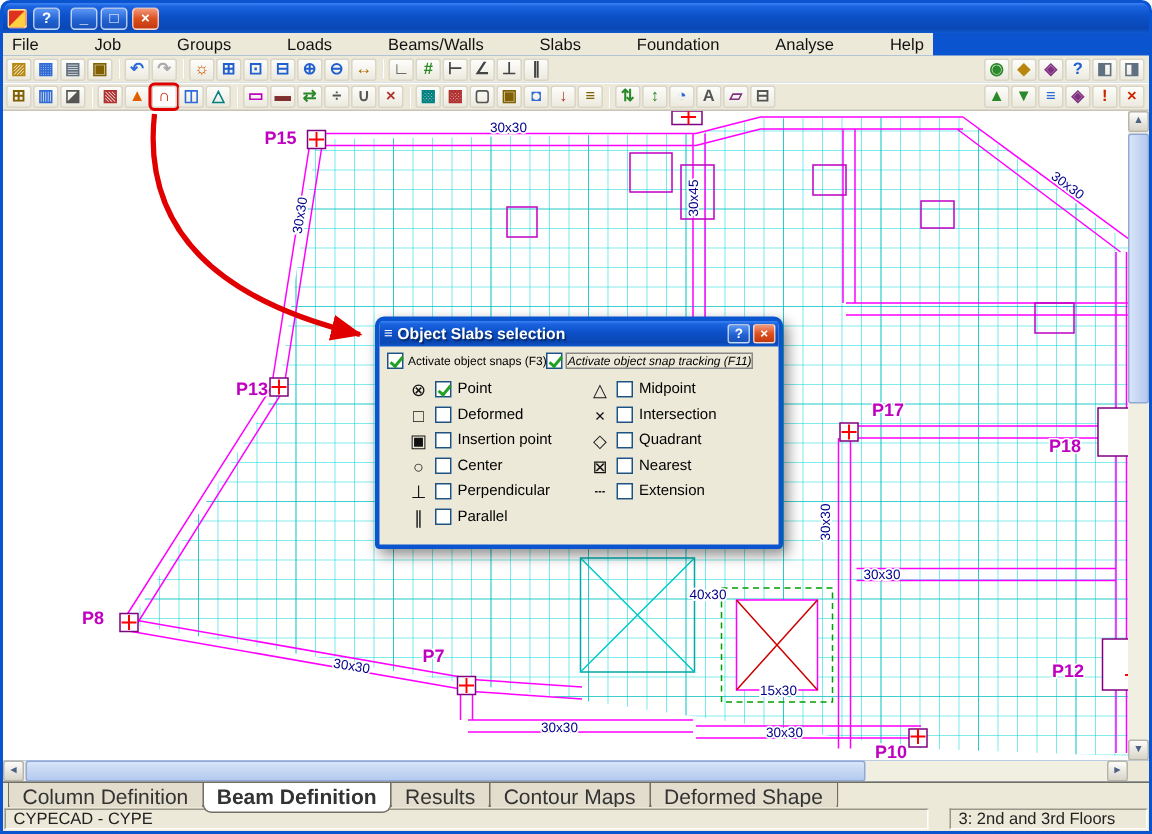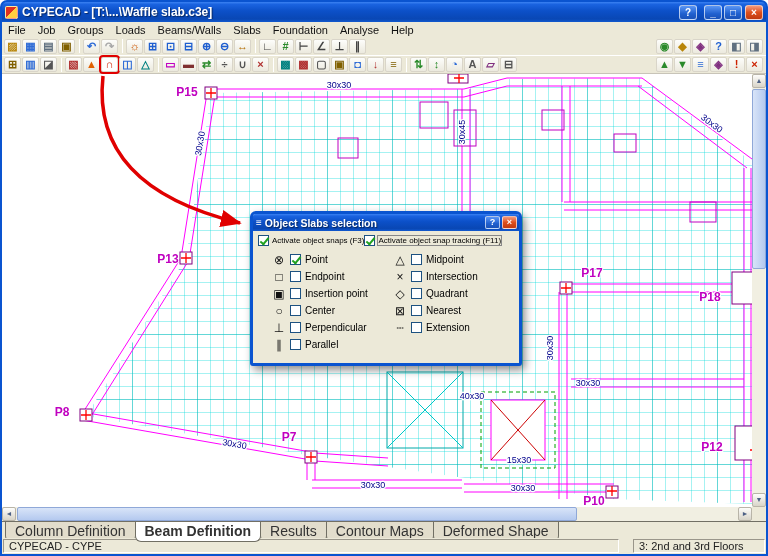--- a/index.html
+++ b/index.html
@@ -17,22 +17,22 @@
   .title-text { color:#fff; font-size:12px; font-weight:bold; flex:1;
     text-shadow:1px 1px 1px rgba(0,0,0,.5); white-space:nowrap; overflow:hidden; }
   .tb-btns { display:flex; gap:2px; align-items:center; }
   .win-btn { width:18px; height:15px; border-radius:3px; border:1px solid rgba(255,255,255,.65);
     color:#fff; font-size:10px; font-weight:bold; line-height:13px; text-align:center; padding:0;
     background:linear-gradient(#5a96f5,#2060cf 60%,#1a52b8); font-family:inherit; }
   .win-btn.help { margin-right:5px; }
   .win-btn.close { background:linear-gradient(#f2987c,#dd4f1d 50%,#c03a10); margin-left:1px; }
 
   
-  .menubar { position:absolute; left:2px; top:22px; width:764px; height:15px; background:#ece9d8;
-    display:flex; align-items:center; font-size:11px; color:#111; }
+  .menubar { position:absolute; left:2px; top:22px; width:620px; height:15px; background:#ece9d8;
+    display:flex; align-items:center; font-size:11px; color:#111;justify-content:space-between; }
   .menu-item { padding:0 6px; }
 
   
   .toolbar { position:absolute; left:2px; width:764px; background:#ece9d8;
     display:flex; align-items:center; padding:0 2px; }
   #toolbar-main { top:37px; height:18px; }
   #toolbar-secondary { top:55px; height:19px; border-top:1px solid #fff; border-bottom:1px solid #c8c4b8; }
   .tb-btn { width:17px; height:15px; font-size:11px; line-height:13px; text-align:center;
     border:1px solid #d9d5c9; background:linear-gradient(#fdfdfb,#eceade); margin:0 1px 0 0;
     border-radius:2px; padding:0; font-family:inherit; font-weight:bold; }
@@ -90,41 +90,40 @@
     color:#fff; font-size:9px; font-weight:bold; line-height:11px; text-align:center; padding:0;
     background:linear-gradient(#5a96f5,#2060cf 60%,#1a52b8); font-family:inherit; margin-left:2px; }
   .dlg-btn.close { background:linear-gradient(#f2987c,#dd4f1d 50%,#c03a10); }
   .dlg-body { padding:4px 5px 6px; }
   .dlg-head { display:flex; font-size:8px; white-space:nowrap;
     margin-bottom:3px; }
   .chk-row { display:flex; align-items:center; gap:3px; }
   .checkbox { width:11px; height:11px; background:#fff; border:1px solid #1d5281; position:relative; flex:none; }
   .checkbox.checked::after { content:""; position:absolute; left:3px; top:0px; width:3px; height:7px;
     border:solid #21a121; border-width:0 2px 2px 0; transform:rotate(40deg); }
-  .focus-rect { outline:1px solid #888; }
+  .focus-rect { outline:1px solid #888;font-style:italic; }
   .dlg-grid { display:flex; padding:2px 0 4px 14px; }
   .dlg-col { flex:1; }
   .snap-row { display:flex; align-items:center; gap:4px; height:17px; font-size:10px; }
   .snap-glyph { width:14px; text-align:center; font-size:12px; color:#111; }
   .dlg-buttons { display:flex; justify-content:space-between; padding:3px 2px 2px; }
   .xp-button { font-size:10px; padding:1px 10px 2px; border:1px solid #5a7bb4; border-radius:3px;
     background:linear-gradient(#ffffff,#f2efe4 50%,#d8d0bd); font-family:inherit; }
   .xp-button.default { border:1px solid #2a5fce; box-shadow:inset 0 0 0 1px #9ec1f0; }
 
   
   .annot { position:absolute; left:0; top:0; z-index:70; pointer-events:none; }
 </style>
 </head>
 <body>
 
 <div class="window">
 
   <div class="titlebar">
     <div class="app-icon"></div>
-    <div class="title-text">CYPECAD - [T:\...\Waffle slab.c3e]</div>
     <div class="tb-btns">
       <button class="win-btn help">?</button>
       <button class="win-btn">_</button>
       <button class="win-btn">□</button>
       <button class="win-btn close">×</button>
     </div>
   </div>
 
   <div class="menubar" id="menubar">
       <span class="menu-item">File</span>
@@ -347,21 +346,21 @@
       <div class="dlg-grid">
         <div class="dlg-col" id="snap-col-left">
             <div class="snap-row">
               <span class="snap-glyph">⊗</span>
               <span class="checkbox checked"></span>
               <span>Point</span>
             </div>
             <div class="snap-row">
               <span class="snap-glyph">□</span>
               <span class="checkbox"></span>
-              <span>Endpoint</span>
+              <span>Deformed</span>
             </div>
             <div class="snap-row">
               <span class="snap-glyph">▣</span>
               <span class="checkbox"></span>
               <span>Insertion point</span>
             </div>
             <div class="snap-row">
               <span class="snap-glyph">○</span>
               <span class="checkbox"></span>
               <span>Center</span>

